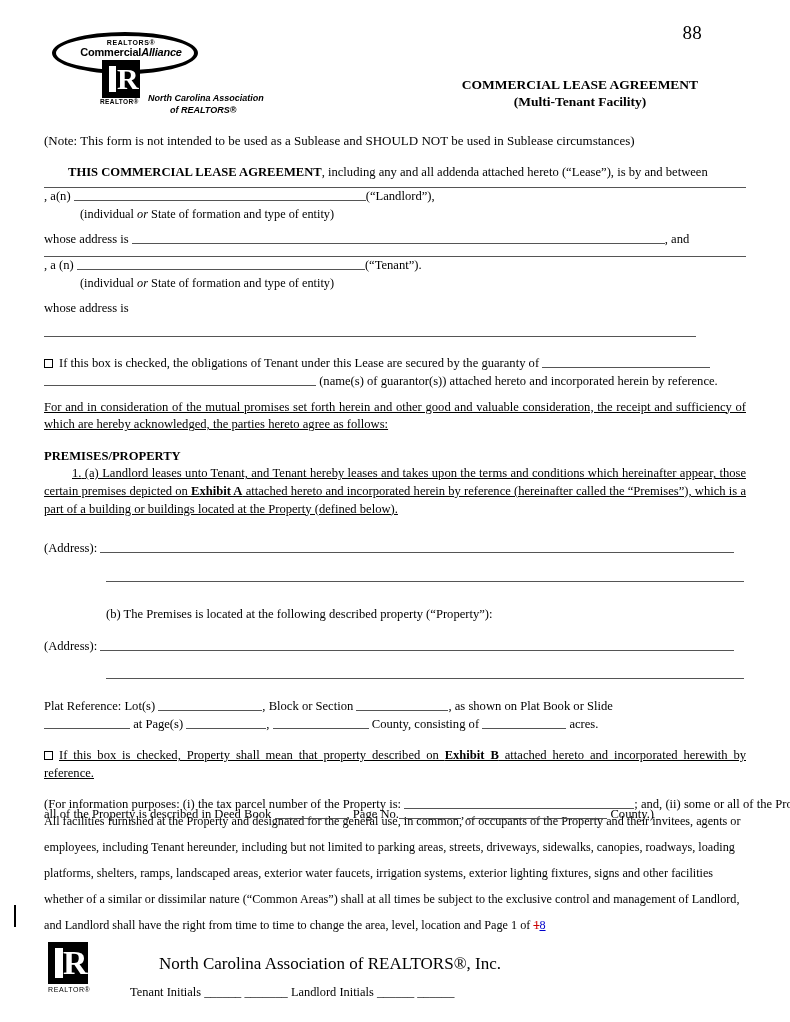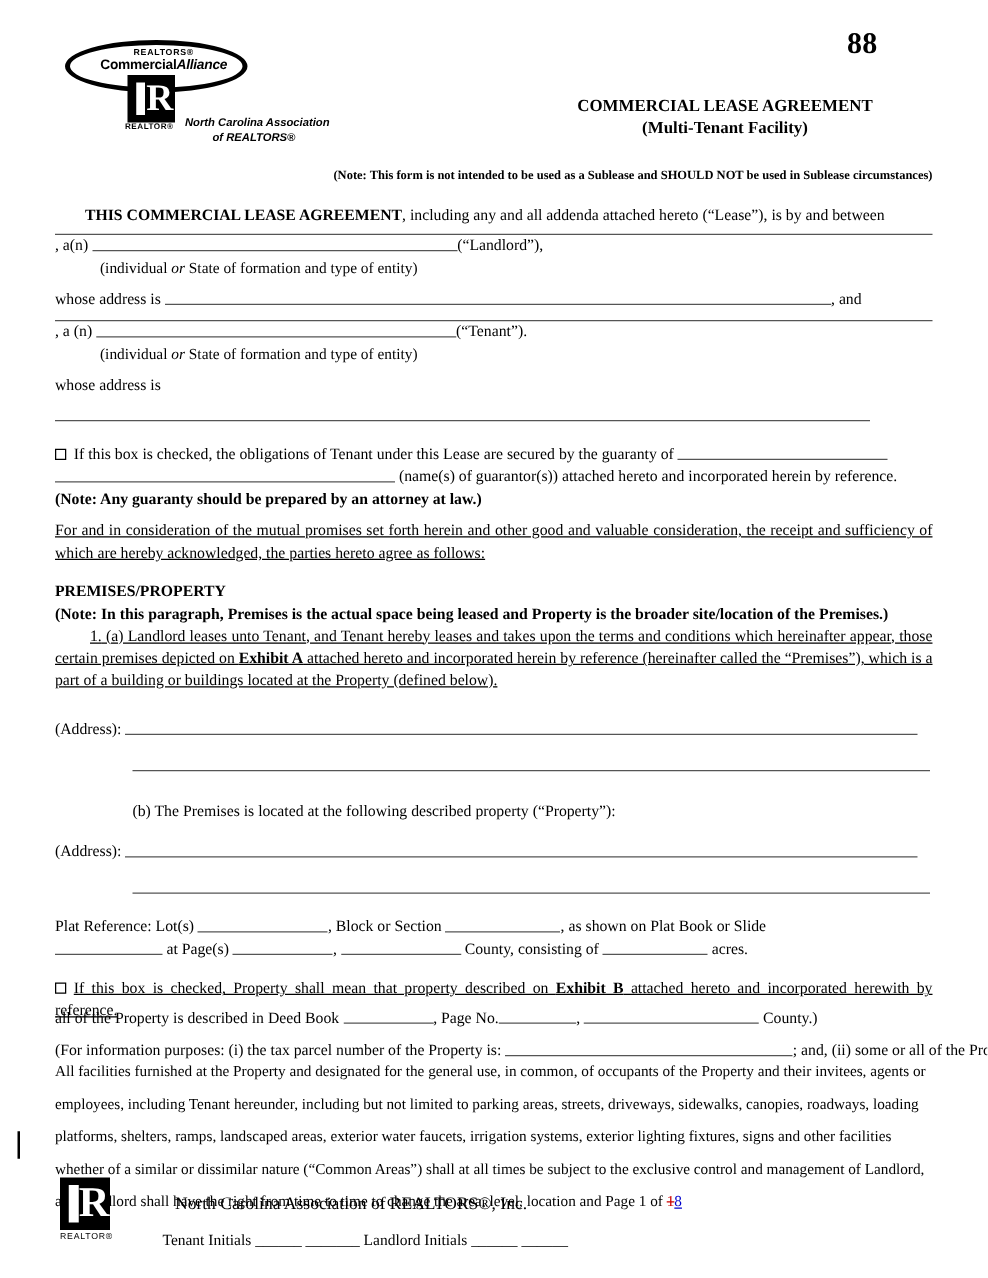--- a/index.html
+++ b/index.html
@@ -22,22 +22,22 @@
   .b { font-weight: bold; }
   .i { font-style: italic; }
   .just { text-align: justify; text-decoration: underline; }
   .ctr { text-align: center; }
 
   
   .pageno {
     position: absolute;
     top: 22px;
     right: 88px;
-    font-size: 24px;
-    font-weight: bold;
+    font-size: 19px;
+    font-weight: normal;
     letter-spacing: 0.2px;
   }
   .logo-block {
     position: absolute;
     left: 44px;
     top: 30px;
     width: 250px;
     height: 80px;
   }
   .logo-ellipse {
@@ -142,23 +142,23 @@
     width: 702px;
     font-size: 12.6px;
     line-height: 17.6px;
   }
   .body p { margin: 0; }
   .gap-sm { height: 8px; }
   .gap-md { height: 14px; }
   .gap-lg { height: 20px; }
 
   .note-center {
-    text-align: right;
-    font-weight: bold;
-    font-size: 10px;
+    text-align: left;
+    font-weight: normal;
+    font-size: 13px;
   }
 
   
   .rule-full {
     border-bottom: 1px solid #555;
     height: 0;
     width: 100%;
   }
   .u {
     display: inline-block;
@@ -238,22 +238,23 @@
     font-family: "Liberation Sans", sans-serif;
     font-size: 7px;
     letter-spacing: 0.6px;
     margin-top: 2px;
   }
   .footer-center {
     position: absolute;
     left: 140px;
     top: 955px;
     width: 380px;
-    font-size: 14px;
+    font-size: 17px;
     line-height: 18px;
+    text-align: center;
   }
   .footer-initials {
     position: absolute;
     left: 130px;
     top: 985px;
     font-size: 12.4px;
   }
   .footer-right {
     position: absolute;
     right: 30px;
@@ -338,30 +339,28 @@
     <div class="gap-md"></div>
 
     <p class="line-row">
       <span class="checkbox"></span><span>If this box is checked, the obligations of Tenant under this Lease are secured by the guaranty of</span>
       <span class="u" style="width:168px"></span>
     </p>
     <p class="line-row">
       <span class="u" style="width:272px"></span>
       <span>(name(s) of guarantor(s)) attached hereto and incorporated herein by reference.</span>
     </p>
-    <p class="b">(Note: Any guaranty should be prepared by an attorney at law.)</p>
 
     <div class="gap-sm"></div>
 
     <p class="just">For and in consideration of the mutual promises set forth herein and other good and valuable consideration, the receipt and sufficiency of which are hereby acknowledged, the parties hereto agree as follows:</p>
 
     <div class="gap-md"></div>
 
     <p class="b">PREMISES/PROPERTY</p>
-    <p class="b">(Note: In this paragraph, Premises is the actual space being leased and Property is the broader site/location of the Premises.)</p>
 
     <p class="just">
       <span style="padding-left:28px;">1.</span>
       <span>(a) Landlord leases unto Tenant, and Tenant hereby leases and takes upon the terms and conditions which hereinafter appear, those certain premises depicted on </span><span class="b">Exhibit A</span><span> attached hereto and incorporated herein by reference (hereinafter called the “Premises”), which is a part of a building or buildings located at the Property (defined below).</span>
     </p>
 
     <div class="gap-md"></div>
 
 
     <div class="gap-sm"></div>

